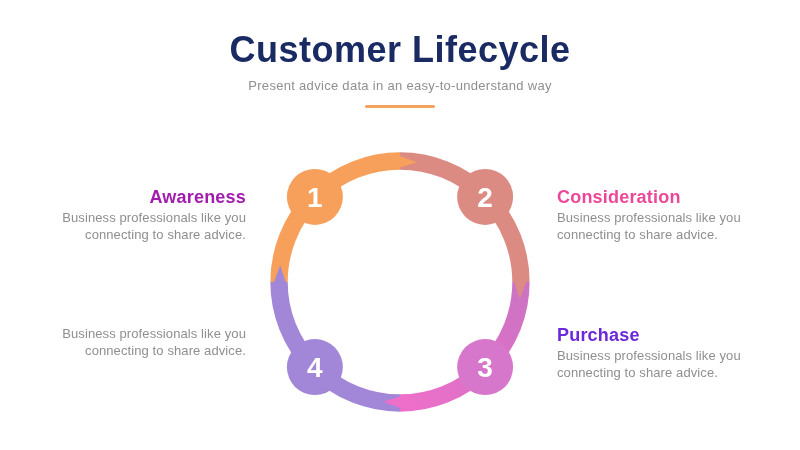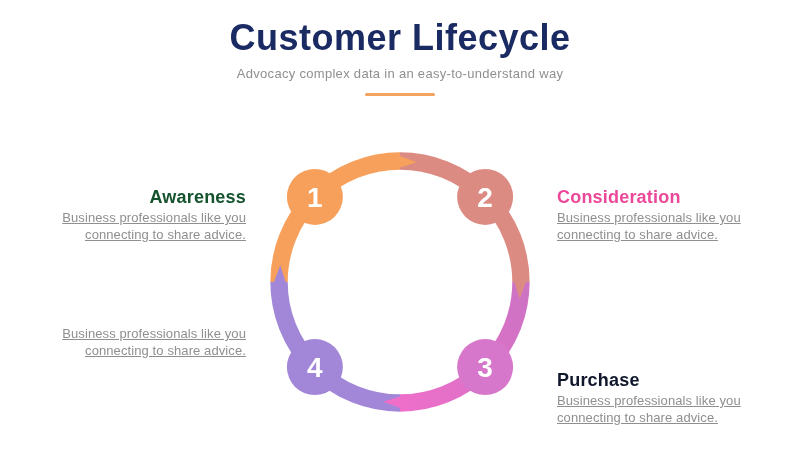--- a/index.html
+++ b/index.html
@@ -5,21 +5,21 @@
   * { margin: 0; padding: 0; box-sizing: border-box; }
   html, body { width: 800px; height: 450px; }
   body {
     background: #ffffff;
     font-family: "Liberation Sans", sans-serif;
     position: relative;
     overflow: hidden;
   }
   .slide { position: absolute; inset: 0; background: #ffffff; }
 
-  .header { text-align: center; padding-top: 16px; }
+  .header { text-align: center; padding-top: 28px; }
   .title {
     font-size: 36px;
     font-weight: bold;
     letter-spacing: 0.5px;
     color: #1A2A63;
     line-height: 1.2;
   }
   .subtitle {
     margin-top: 7px;
     font-size: 13px;
@@ -57,35 +57,34 @@
     color: #1A2A63;
     line-height: 22px;
     letter-spacing: 0.2px;
   }
   .step-desc {
     margin-top: 1px;
     font-size: 13px;
     color: #8F8F8F;
     line-height: 17px;
     letter-spacing: 0.1px;
-    text-decoration: underline;
   }
   .pos-awareness     { left: 46px;  top: 186px; }
   .pos-consideration { left: 557px; top: 186px; }
   .pos-advocacy      { left: 46px;  top: 324px; }
   .pos-purchase      { left: 557px; top: 324px; }
 </style>
 </head>
 <body>
 
 <div class="slide">
 
   <div class="header">
     <div class="title" style="color: rgb(26, 42, 99);">Customer Lifecycle</div>
-    <div class="subtitle" style="color: rgb(143, 143, 143);">Advocacy complex data in an easy-to-understand way</div>
+    <div class="subtitle" style="color: rgb(143, 143, 143);">Present advice data in an easy-to-understand way</div>
     <div class="underline" style="background-color: rgb(242, 164, 95);"></div>
   </div>
 
   <svg class="cycle-svg" viewBox="0 0 300 300" xmlns="http://www.w3.org/2000/svg">
     <defs>
       <linearGradient id="magGrad" gradientUnits="userSpaceOnUse" x1="258" y1="150" x2="150" y2="258">
         <stop offset="0" stop-color="#CC73C3"></stop>
         <stop offset="1" stop-color="#ED6FCA"></stop>
       </linearGradient>
     </defs>
@@ -105,31 +104,31 @@
     <circle cx="226" cy="226" r="25" fill="#D677CB"></circle>
     <circle cx="74" cy="226" r="25" fill="#A286D7"></circle>
 
     <text class="node-number" x="74" y="83" text-anchor="middle">1</text>
     <text class="node-number" x="226" y="83" text-anchor="middle">2</text>
     <text class="node-number" x="226" y="235" text-anchor="middle">3</text>
     <text class="node-number" x="74" y="235" text-anchor="middle">4</text>
   </svg>
 
   <div class="step-block align-right pos-awareness">
-    <div class="step-label" style="color: #14532d;">Awareness</div>
+    <div class="step-label" style="color: #a21caf;">Awareness</div>
     <div class="step-desc" style="color: rgb(143, 143, 143);">Business professionals like you connecting to share advice.</div>
   </div>
 
   <div class="step-block align-left pos-consideration">
     <div class="step-label" style="color: #ec4899;">Consideration</div>
     <div class="step-desc" style="color: rgb(143, 143, 143);">Business professionals like you connecting to share advice.</div>
   </div>
 
   <div class="step-block align-left pos-purchase">
-    <div class="step-label" style="color: #0f172a; margin-top: 45px;">Purchase</div>
+    <div class="step-label" style="color: #6d28d9;">Purchase</div>
     <div class="step-desc" style="color: rgb(143, 143, 143);">Business professionals like you connecting to share advice.</div>
   </div>
 
   <div class="step-block align-right pos-advocacy">
     <div class="step-desc" style="color: rgb(143, 143, 143);">Business professionals like you connecting to share advice.</div>
   </div>
 
 </div>
 
 </body></html>

